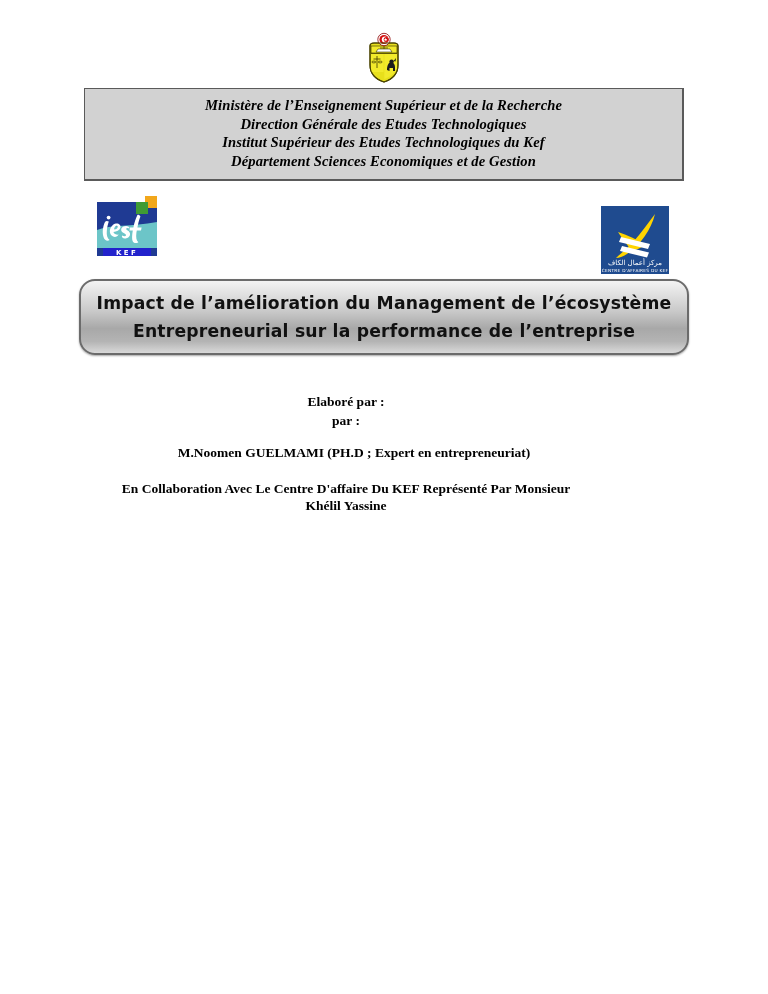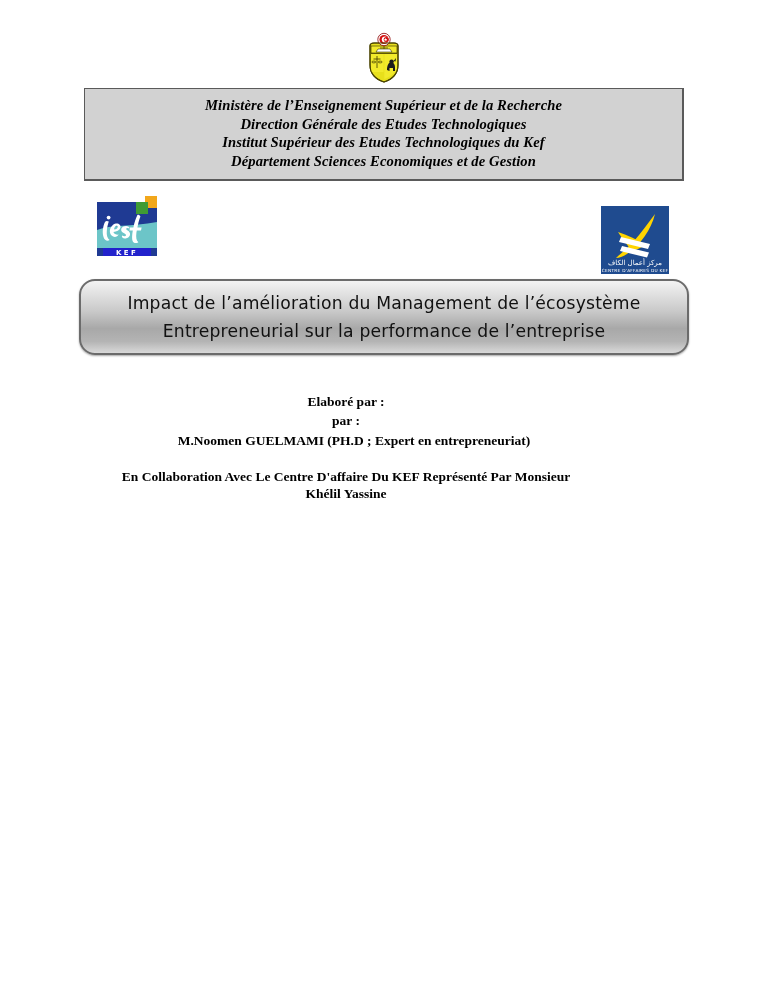--- a/index.html
+++ b/index.html
@@ -106,21 +106,21 @@
         #b4b4b4 84%,
         #d9d9d9 100%);
     box-shadow: 0 1px 2px rgba(0,0,0,0.35);
     display: flex;
     flex-direction: column;
     align-items: center;
     justify-content: center;
   }
   .title-line {
     font-family: "DejaVu Sans", sans-serif;
-    font-weight: normal;
+    font-weight: bold;
     font-size: 17.2px;
     line-height: 28px;
     letter-spacing: 0.2px;
     color: #111111;
     text-align: center;
     white-space: nowrap;
   }
 
   
   .authors {
@@ -134,21 +134,21 @@
     font-family: "Liberation Serif", serif;
     font-weight: bold;
     font-size: 13.5px;
     color: #000;
     margin: 0;
     padding: 0;
   }
   .sp-elabore  { margin-top: 2px; }
   .sp-par      { margin-top: 3px; }
   .sp-a1       { margin-top: 17px; }
-  .sp-a2       { margin-top: 4px; padding-left: 16px; }
+  .sp-a2       { margin-top: 16px; padding-left: 16px; }
   .sp-collab   { margin-top: 18px; line-height: 19px; }
 
   
   .year {
     position: absolute;
     left: 0;
     top: 678px;
     width: 768px;
     text-align: center;
     font-family: "Liberation Serif", serif;

